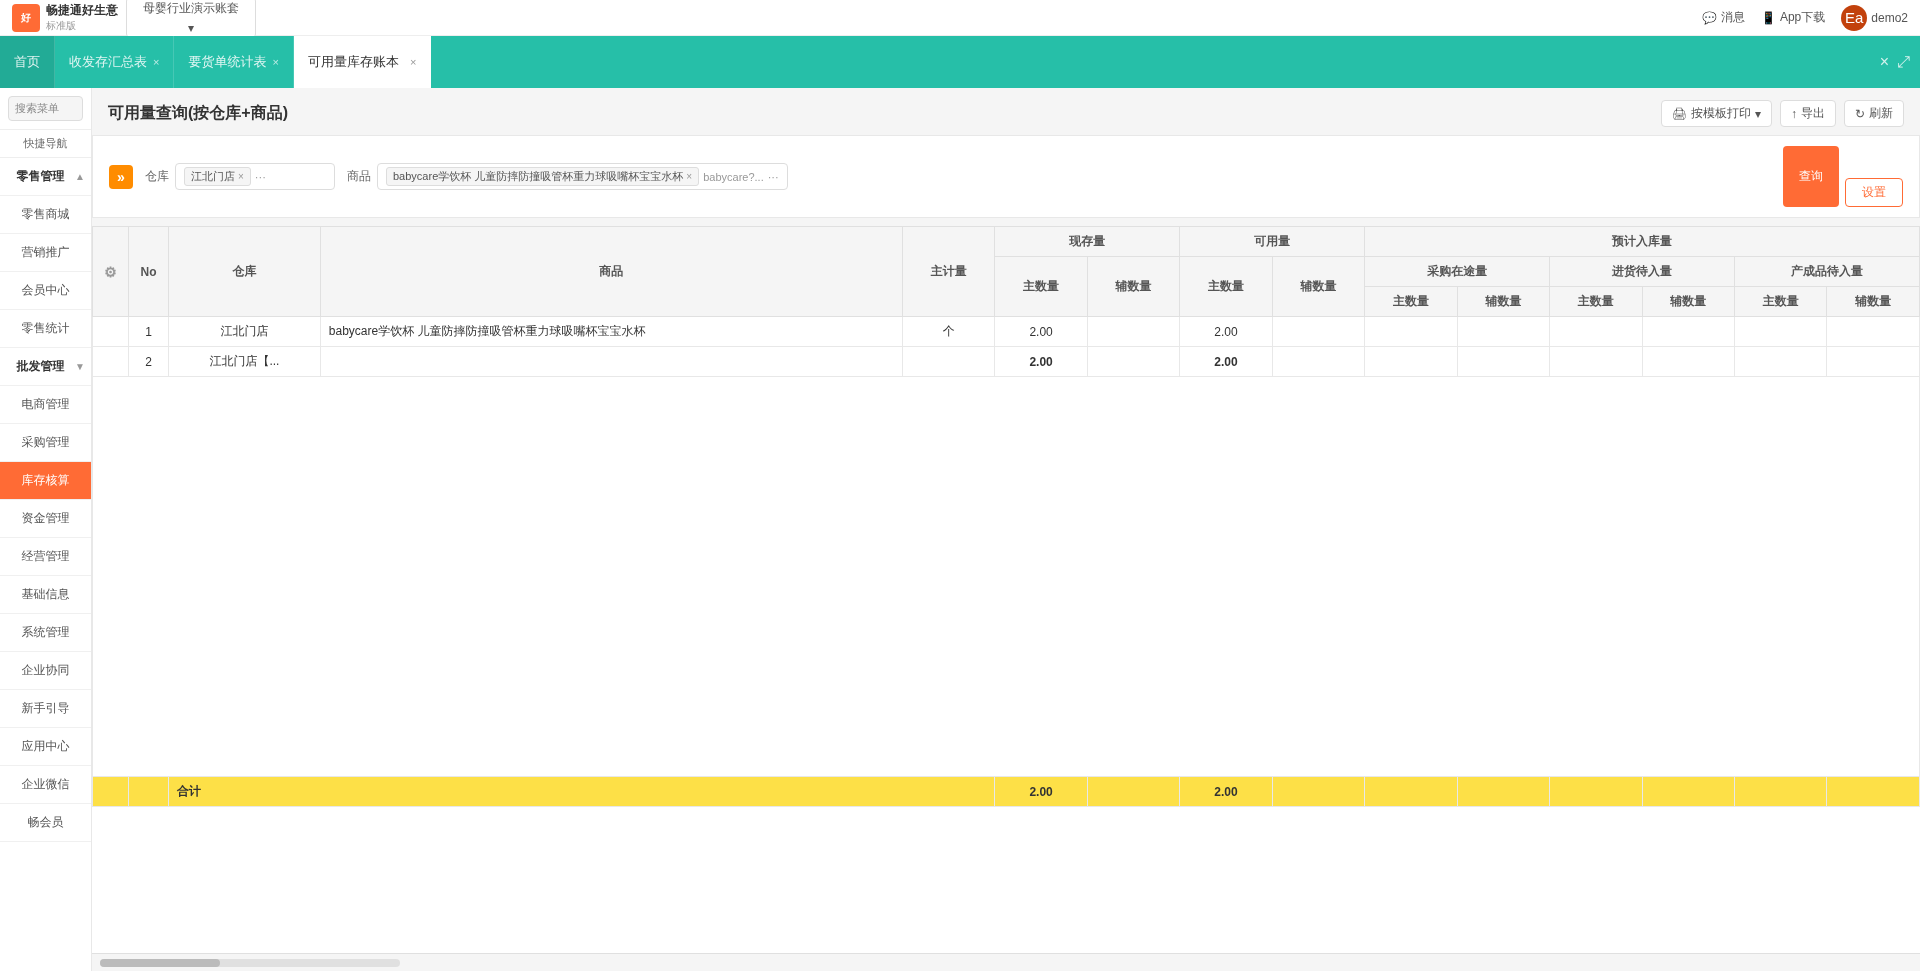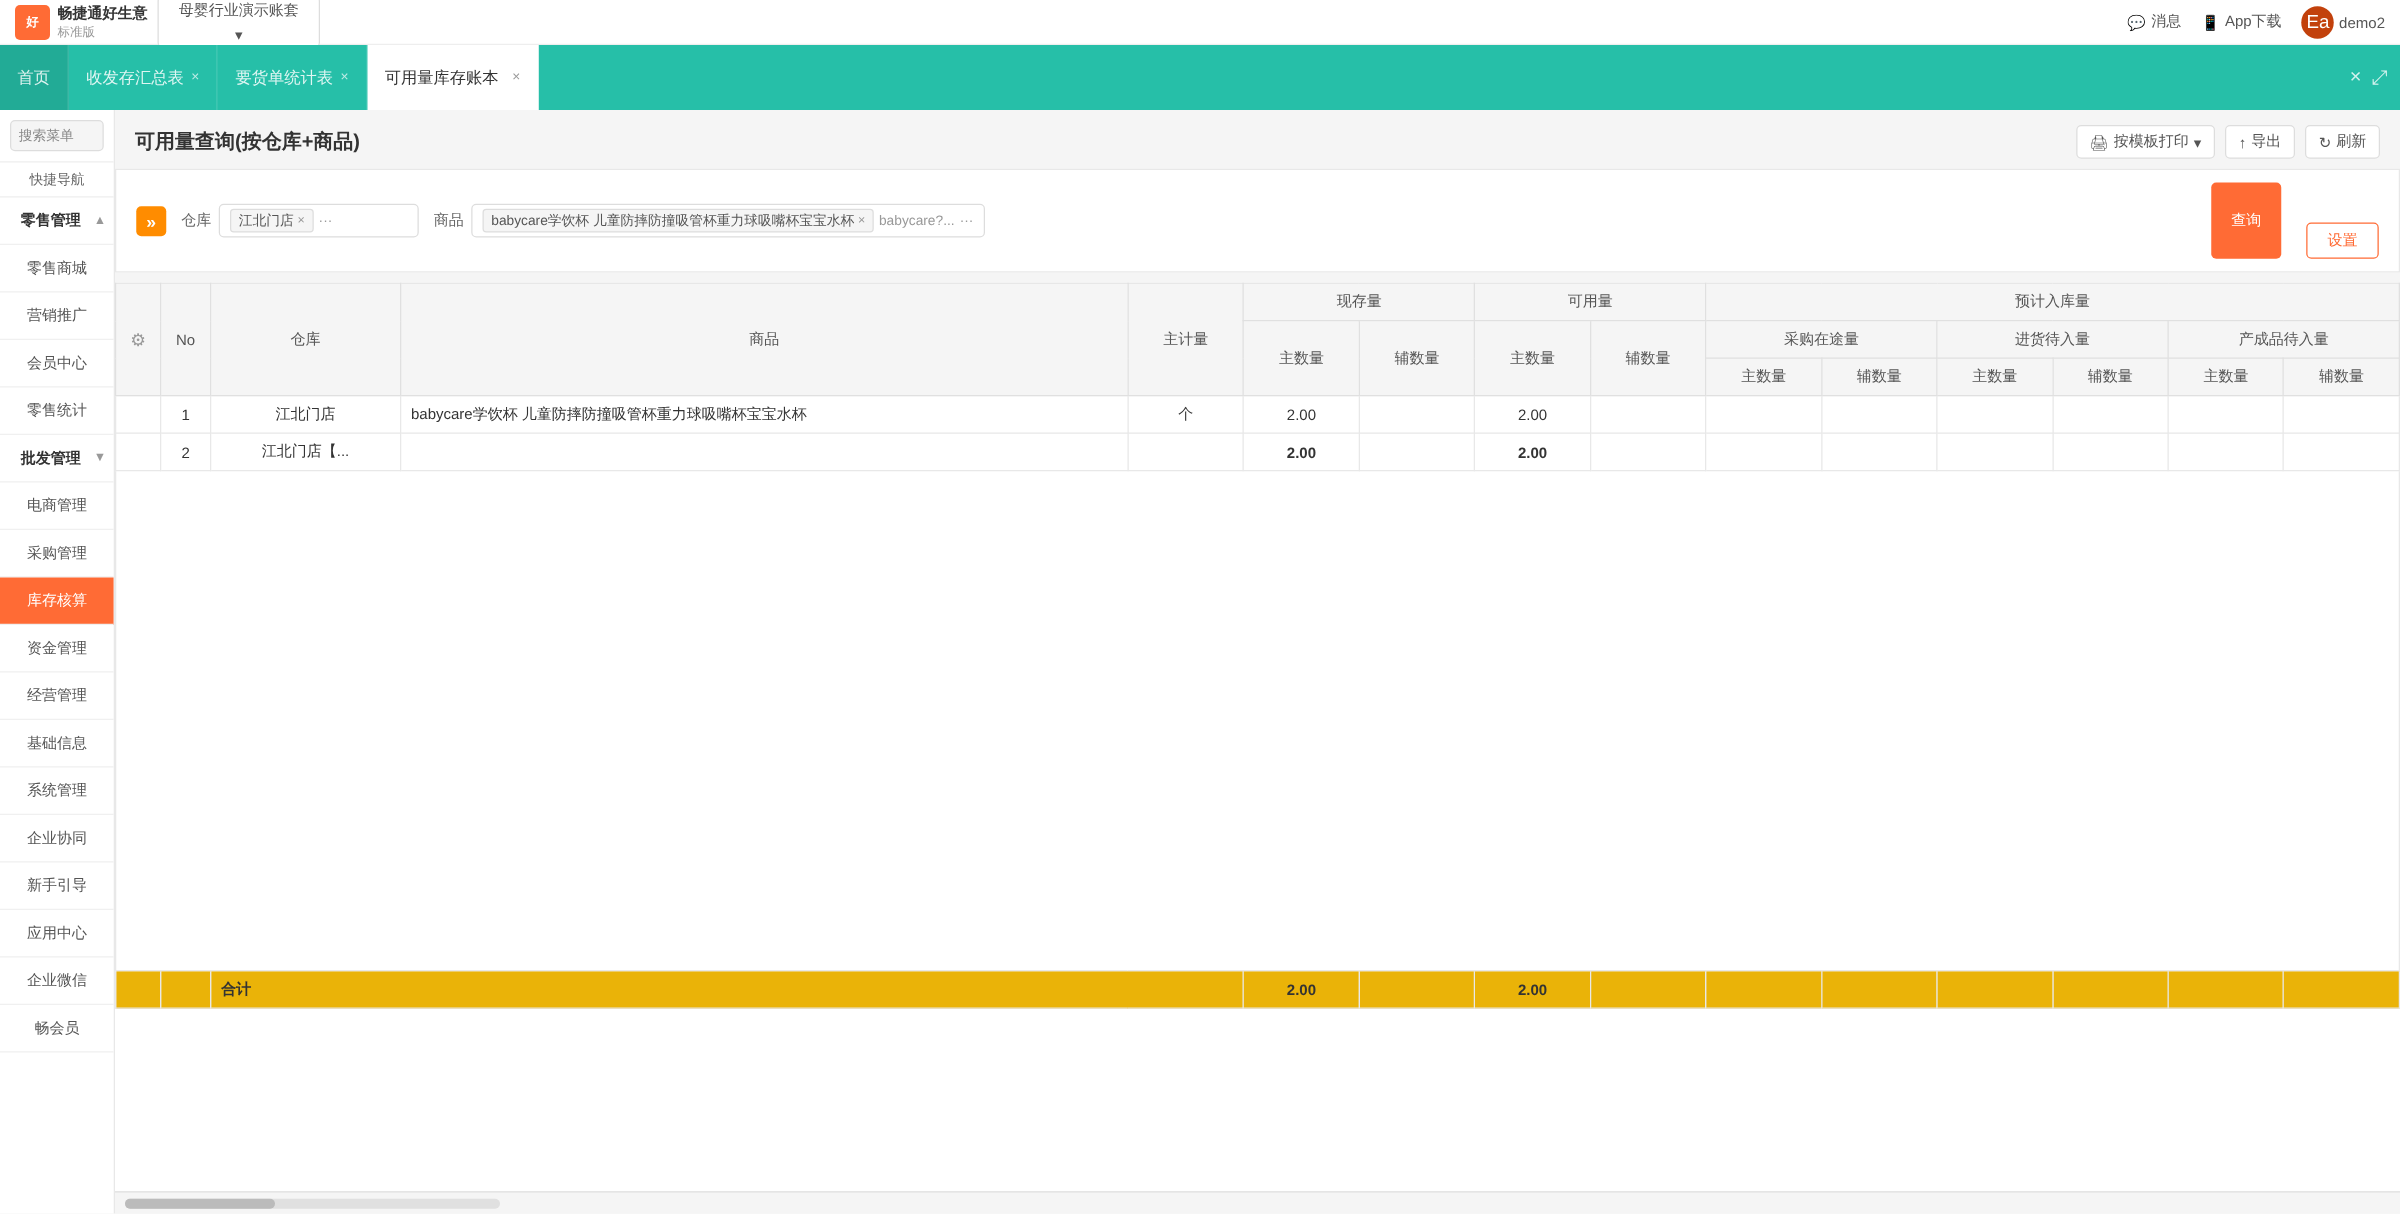--- a/index.html
+++ b/index.html
@@ -54,31 +54,31 @@
 
     
     .filter-bar { background: #fff; margin: 0 0 8px; padding: 10px 16px; display: flex; align-items: center; gap: 12px; border: 1px solid #e8e8e8; flex-shrink: 0; }
     .filter-expand-btn { width: 24px; height: 24px; background: #ff8c00; color: #fff; border-radius: 4px; display: flex; align-items: center; justify-content: center; cursor: pointer; font-size: 14px; font-weight: bold; flex-shrink: 0; }
     .filter-group { display: flex; align-items: center; gap: 6px; }
     .filter-label { font-size: 12px; color: #666; white-space: nowrap; }
     .filter-tag-area { display: flex; align-items: center; gap: 4px; flex-wrap: wrap; border: 1px solid #ddd; border-radius: 4px; padding: 3px 8px; min-width: 160px; background: #fff; }
     .filter-tag { display: flex; align-items: center; gap: 3px; background: #f5f5f5; border: 1px solid #ddd; border-radius: 3px; padding: 1px 6px; font-size: 11px; color: #555; }
     .filter-tag-close { cursor: pointer; color: #999; font-size: 10px; }
     .filter-more { font-size: 11px; color: #999; cursor: pointer; }
-    .filter-actions { margin-left: auto; display: flex; gap: 20px; padding-left: 23px; }
+    .filter-actions { margin-left: auto; display: flex; gap: 6px; padding-left: 23px; }
     .btn-query { background: #ff6b35; color: #fff; border: none; border-radius: 4px; padding: 5px 16px; font-size: 12px; cursor: pointer; }
     .btn-settings { background: #fff; color: #ff6b35; border: 1px solid #ff6b35; border-radius: 4px; padding: 5px 16px; font-size: 12px; cursor: pointer; margin-top: 32px; }
 
     
     .table-area { flex: 1; overflow: auto; background: #fff; margin: 0; }
     table { width: 100%; border-collapse: collapse; font-size: 12px; }
     thead tr { background: #f5f5f5; }
-    th { border: 1px solid #e0e0e0; padding: 6px 8px; text-align: center; color: #555; font-weight: normal; white-space: nowrap; }
+    th { border: 1px solid #e0e0e0; padding: 6px 8px; text-align: center; color: #555; font-weight: bold; white-space: nowrap; }
     td { border: 1px solid #e8e8e8; padding: 6px 8px; text-align: center; color: #333; white-space: nowrap; }
-    tr.summary-row { background: #eab308; }
+    tr.summary-row { background: #fde047; }
     tr.summary-row td { font-weight: bold; }
     .settings-col { width: 36px; }
     .col-num { width: 40px; }
     .gear-icon { color: #999; font-size: 14px; cursor: pointer; }
 
     
     .table-footer { height: 18px; background: #f5f5f5; border-top: 1px solid #e0e0e0; display: flex; align-items: center; padding: 0 8px; }
     .scrollbar-track { width: 300px; height: 8px; background: #e0e0e0; border-radius: 4px; }
     .scrollbar-thumb { width: 120px; height: 8px; background: #bbb; border-radius: 4px; }
   </style>

